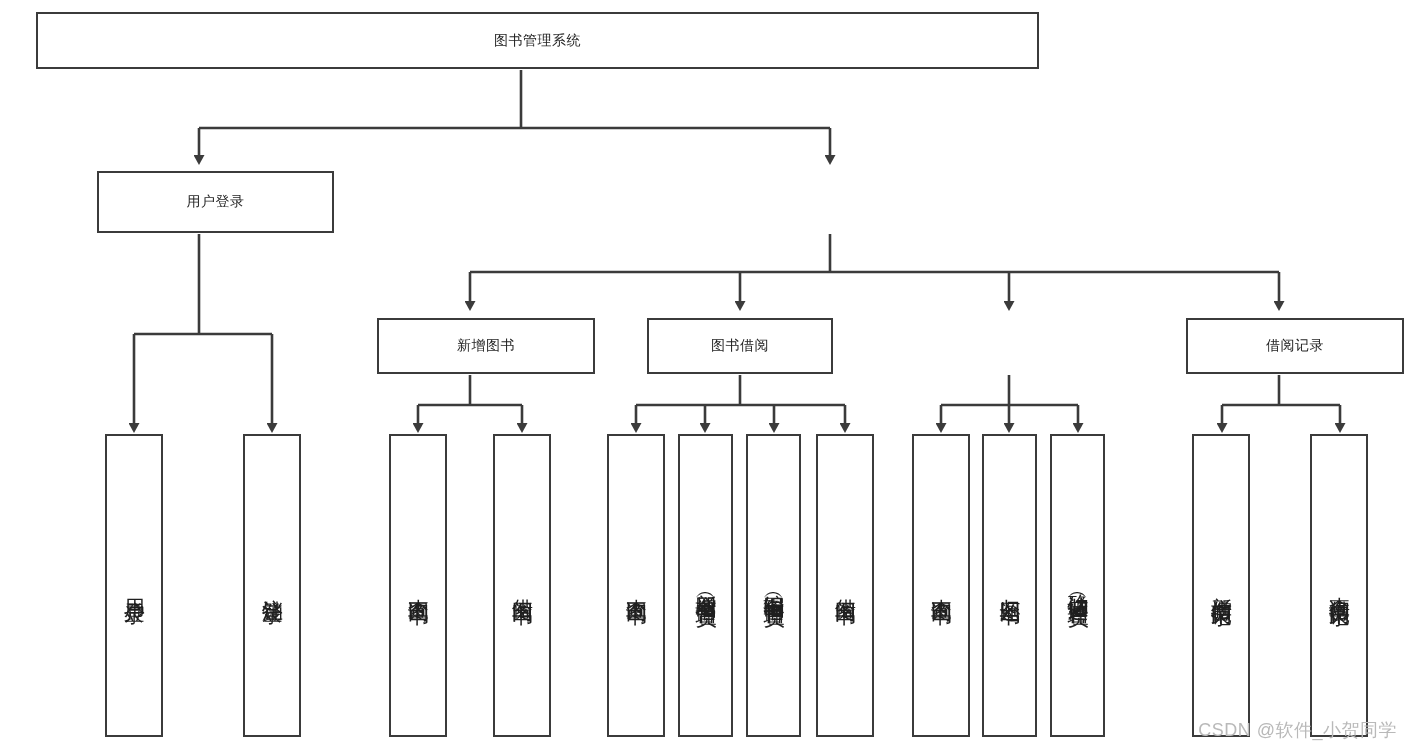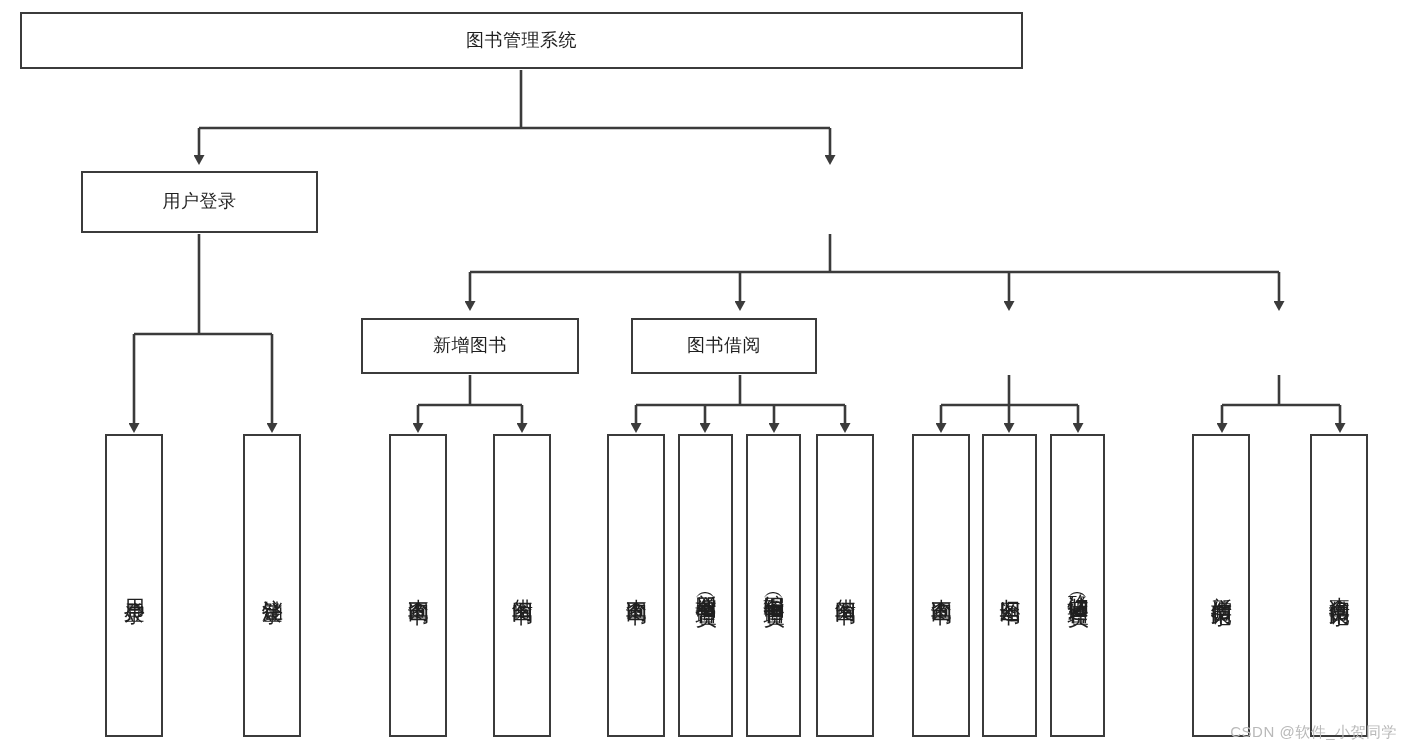--- a/index.html
+++ b/index.html
@@ -30,24 +30,25 @@
     position: absolute;
     box-sizing: border-box;
     border: 2px solid #3b3b3b;
     background: #ffffff;
     display: flex;
     align-items: center;
     justify-content: center;
     color: #1f1f1f;
   }
   .node-h {
-    font-size: 18px;
+    font-size: 14px;
     letter-spacing: 0.5px;
     line-height: 1.1;
     white-space: nowrap;
+    margin-left: 16px;
   }
   .node-v {
     writing-mode: vertical-rl;
     text-orientation: upright;
     font-size: 21px;
     line-height: 1.18;
     letter-spacing: 2px;
     align-items: center;
     justify-content: center;
     text-align: center;
@@ -56,21 +57,21 @@
   }
   .node-v span {
     writing-mode: vertical-rl;
     text-orientation: upright;
     display: block;
   }
   #watermark {
     position: absolute;
     right: 8px;
     bottom: 5px;
-    font-size: 15px;
+    font-size: 18px;
     color: #b9b9b9;
     white-space: nowrap;
     letter-spacing: 0.5px;
   }
 </style>
 </head>
 <body>
 
 <div id="diagram-root">
 
@@ -127,20 +128,21 @@
   <div class="node-box node-h" style="left:20px; top:12px; width:1003px; height:57px;">图书管理系统</div>
 
   <div class="node-box node-h" style="left:81px; top:171px; width:237px; height:62px;">用户登录</div>
 
 
   <div class="node-box node-h" style="left:361px; top:318px; width:218px; height:56px;">新增图书</div>
 
   <div class="node-box node-h" style="left:631px; top:318px; width:186px; height:56px;">图书借阅</div>
 
 
+  <div class="node-box node-h" style="left:1170px; top:318px; width:218px; height:56px;">借阅记录</div>
 
   <div class="node-box node-v" style="left:105px; top:434px; width:58px; height:303px;">
     <span>用户登录</span>
   </div>
   <div class="node-box node-v" style="left:243px; top:434px; width:58px; height:303px;">
     <span>注销登录</span>
   </div>
 
   <div class="node-box node-v" style="left:389px; top:434px; width:58px; height:303px;">
     <span>查询图书</span>

